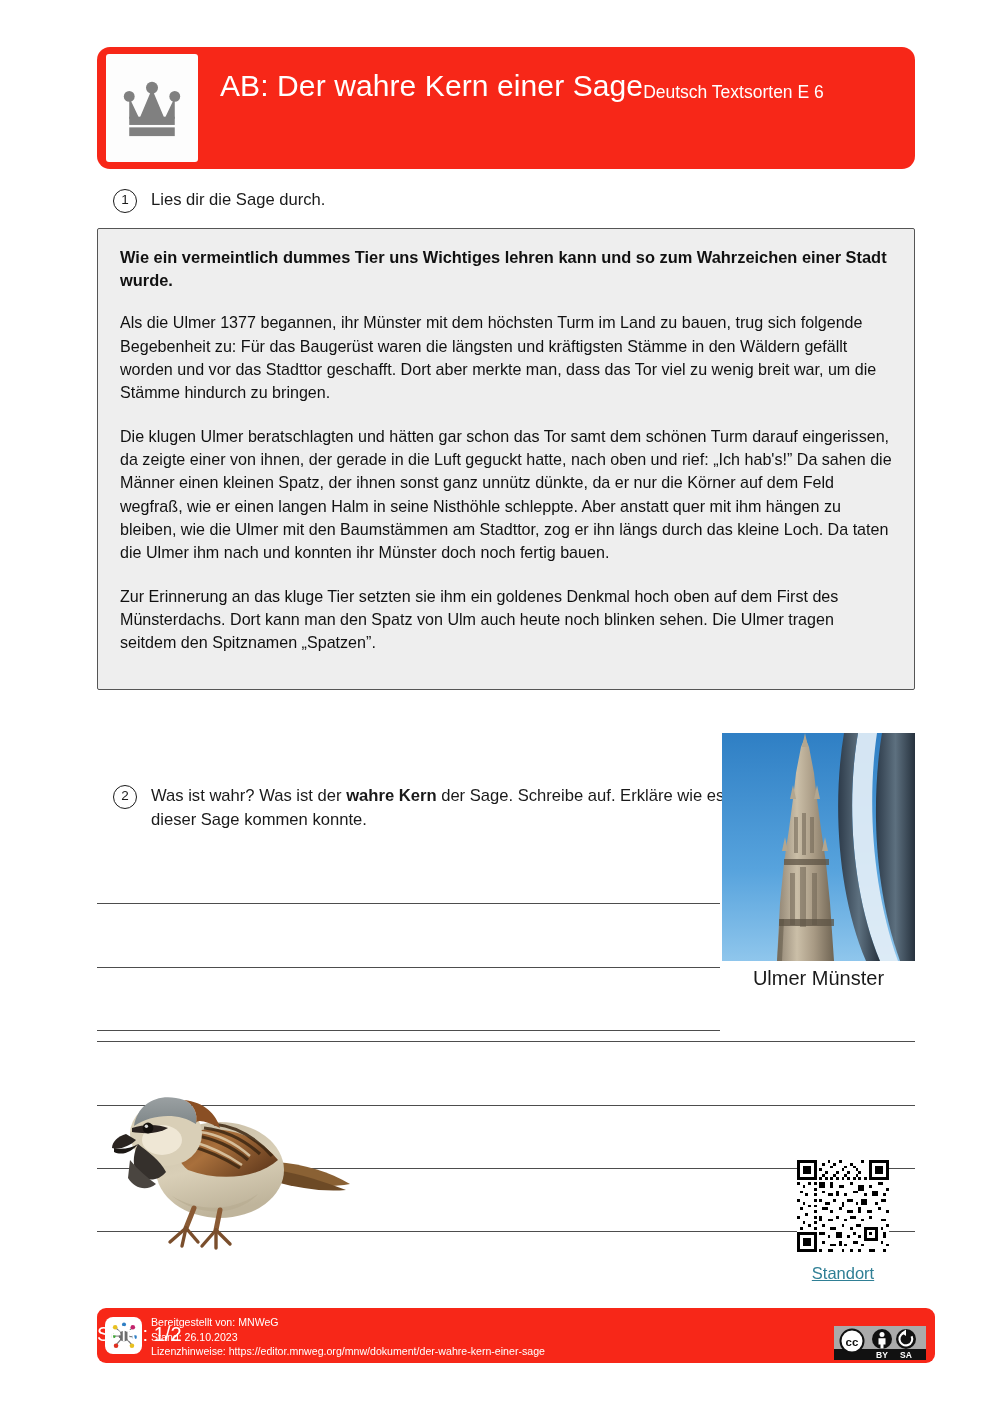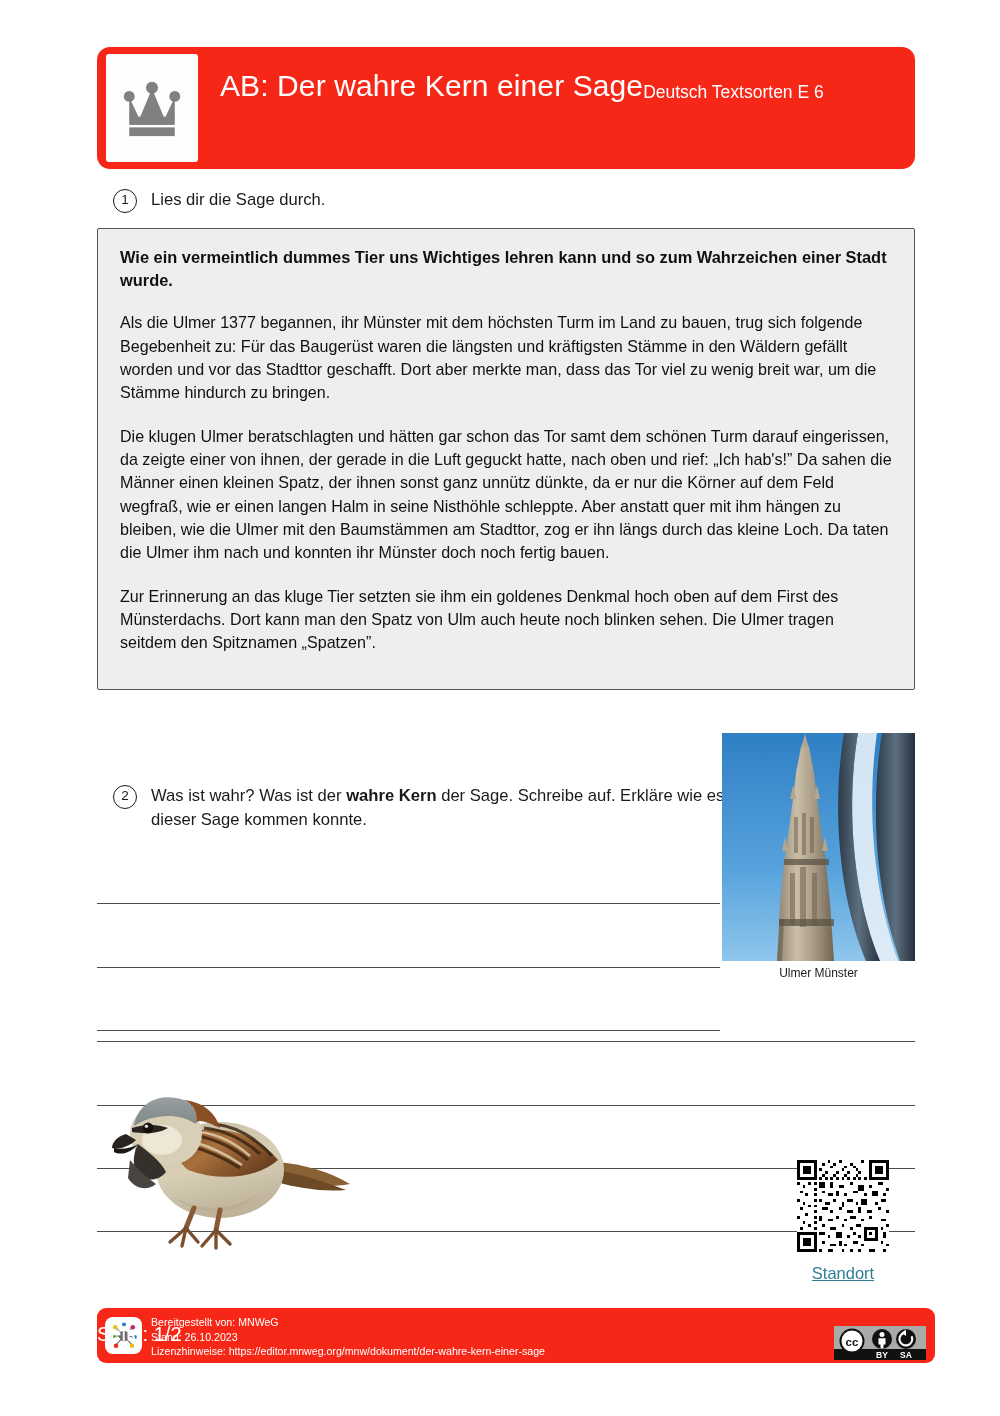--- a/index.html
+++ b/index.html
@@ -68,21 +68,21 @@
 
   
   .wline{position:absolute;height:0;border-top:1.5px solid #4d4d4d;}
 
   
   .muenster-wrap{position:absolute;left:722px;top:733px;width:193px;}
   .muenster-photo{
     width:193px;height:228px;display:block;position:relative;overflow:hidden;
   }
   .muenster-cap{
-    font-size:12px;text-align:center;color:#1a1a1a;margin-top:5px;line-height:1.2;
+    font-size:20px;text-align:center;color:#1a1a1a;margin-top:5px;line-height:1.2;
   }
 
   
   .sparrow{position:absolute;left:108px;top:1066px;width:250px;height:190px;}
 
   
   .qr-wrap{position:absolute;left:797px;top:1160px;width:92px;text-align:center;}
   .qr-box{width:92px;height:92px;display:block;}
   .qr-label{
     display:block;margin-top:12px;font-size:16.5px;color:#2f7f95;

